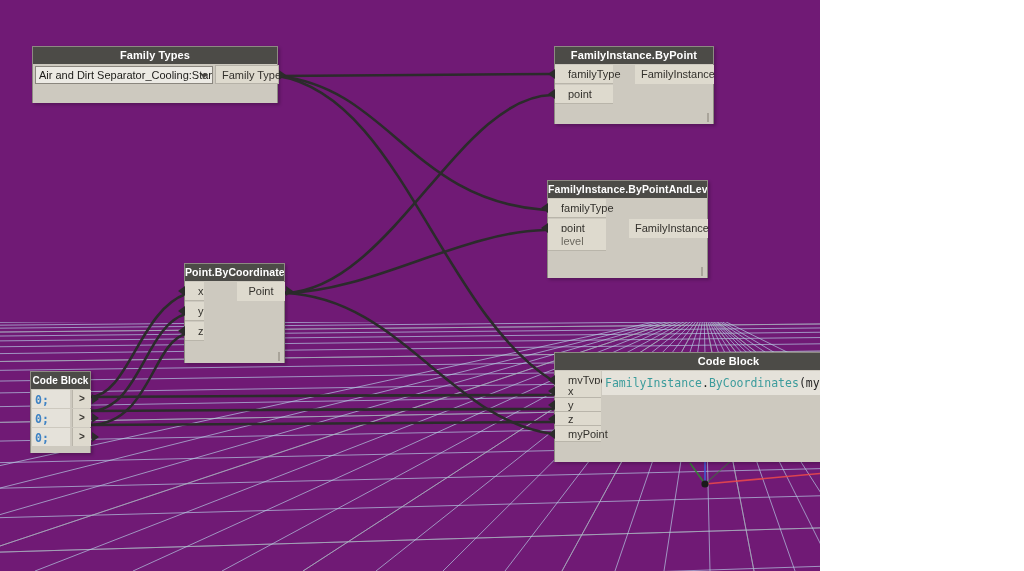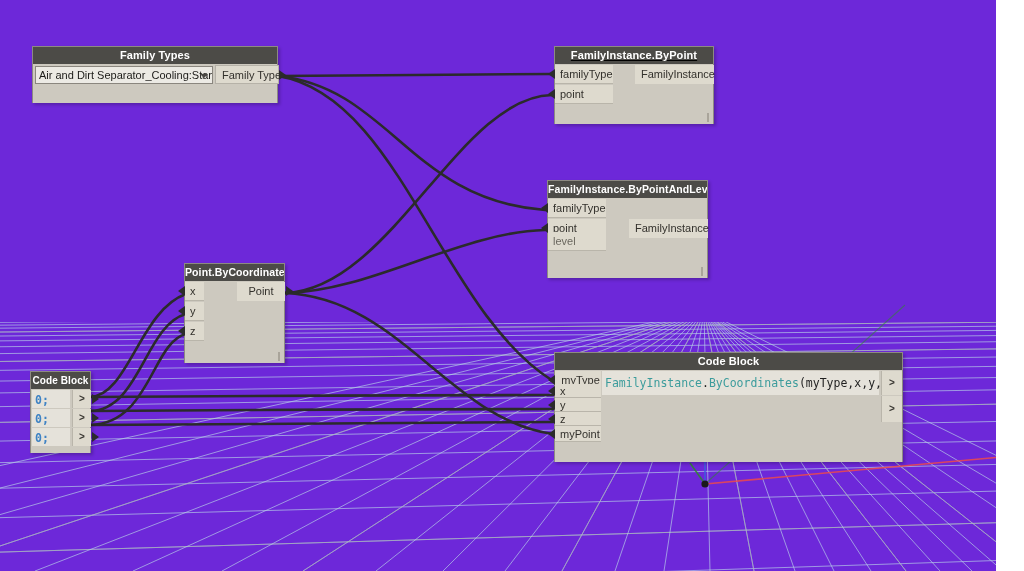--- a/index.html
+++ b/index.html
@@ -3,24 +3,24 @@
 <meta charset="utf-8">
 <title>Dynamo Graph</title>
 <style>
   html, body {
     margin: 0;
     padding: 0;
     background: #ffffff;
   }
   #canvas-root {
     position: relative;
-    width: 996px;
+    width: 820px;
     height: 571px;
     overflow: hidden;
-    background: #6d28d9;
+    background: #701a75;
     font-family: "Liberation Sans", sans-serif;
     -webkit-font-smoothing: antialiased;
   }
 
   
   #viewport-3d {
     position: absolute;
     left: 0; top: 0;
     width: 1024px; height: 571px;
     pointer-events: none;
@@ -59,21 +59,21 @@
     background: #cdc9bf;
   }
   .port-in {
     position: absolute;
     left: 0;
     background: #dedace;
     color: #33312c;
     font-size: 11px;
     line-height: 19px;
     height: 19px;
-    padding-left: 5px;
+    padding-left: 13px;
     box-sizing: border-box;
     border-bottom: 1px solid #b9b5aa;
     white-space: nowrap;
   }
   .port-out {
     position: absolute;
     background: #dedace;
     color: #33312c;
     font-size: 11px;
     line-height: 19px;
@@ -284,21 +284,21 @@
         <span>Air and Dirt Separator_Cooling:Standard</span>
         <span class="dropdown-arrow"></span>
       </div>
       <div class="port-out" style="left:182px; top:1px; width:64px; text-align:center; border:1px solid #b6b2a8;">
         <span>Family Type</span>
         <span class="port-dot right" style="top:4px; right:-8px;"></span>
       </div>
     </div>
   </div>
 
-  <div class="node" style="left:554px; top:46px; width:160px; height:78px;text-decoration:underline;">
+  <div class="node" style="left:554px; top:46px; width:160px; height:78px;">
     <div class="node-header">FamilyInstance.ByPoint</div>
     <div class="node-body" style="height:60px;">
       <div class="port-in" style="top:1px; width:58px;">
         <span>familyType</span>
         <span class="port-dot left" style="top:4px;"></span>
       </div>
       <div class="port-in" style="top:21px; width:58px;">
         <span>point</span>
         <span class="port-dot left" style="top:4px;"></span>
       </div>

